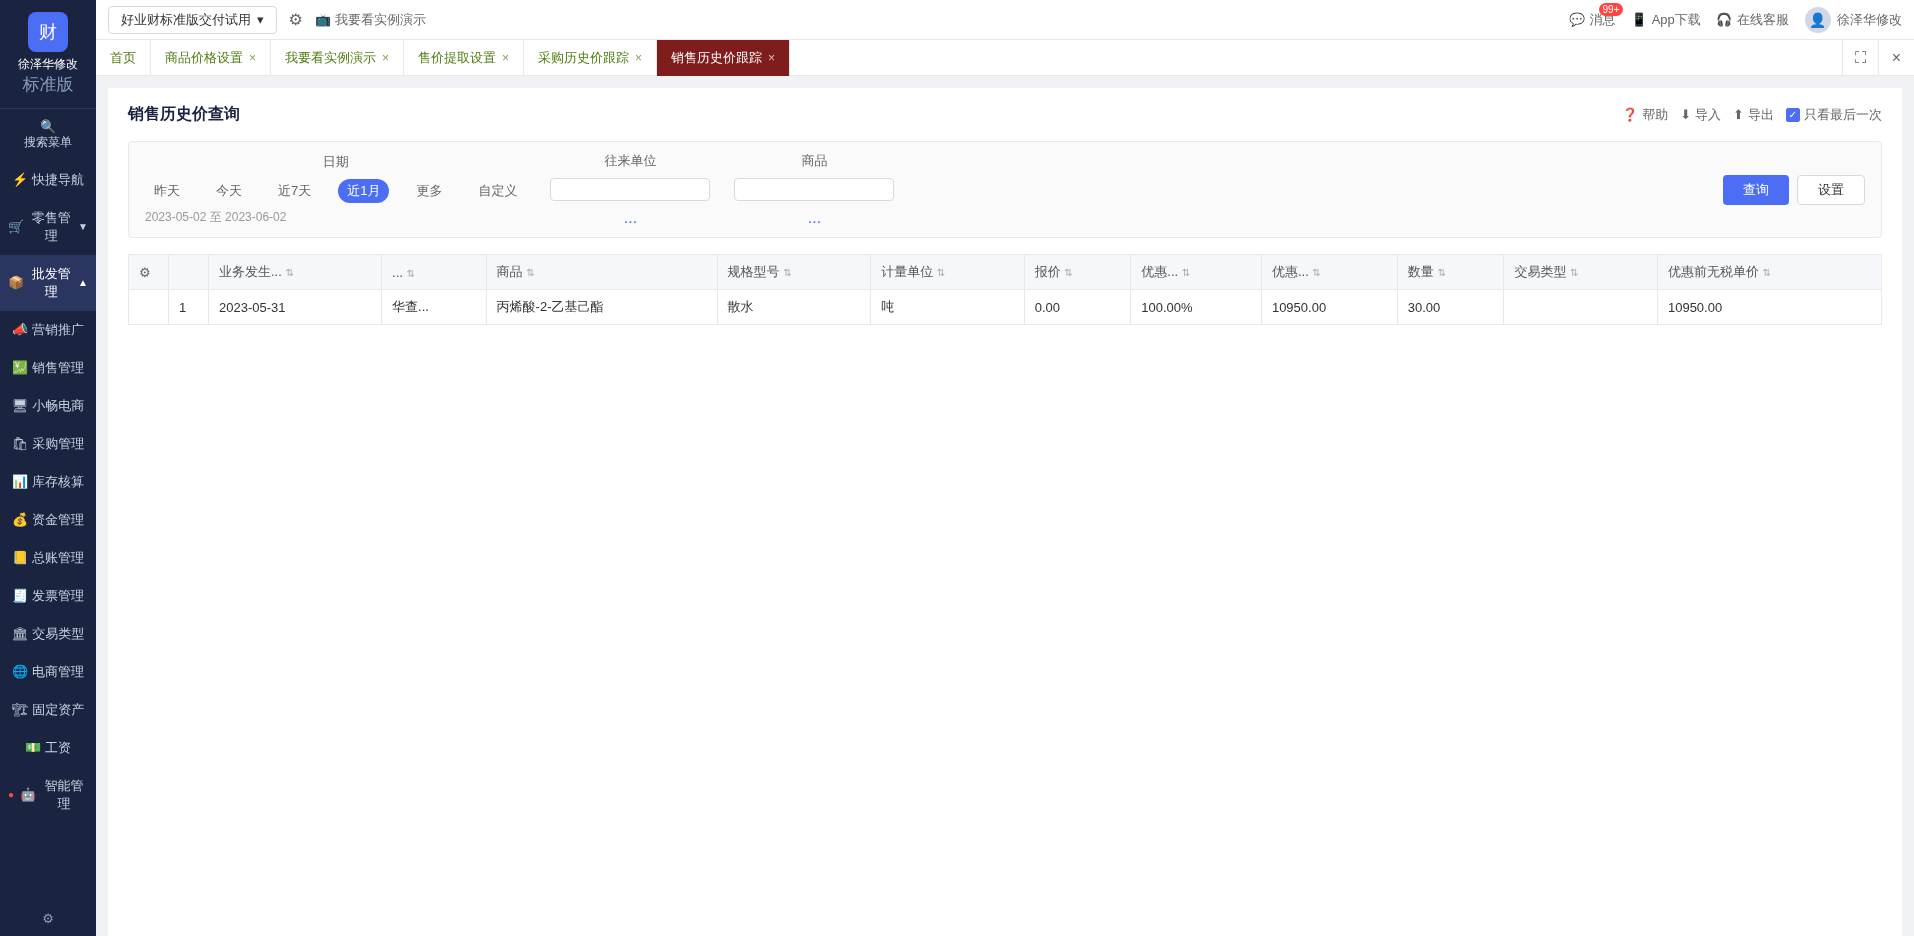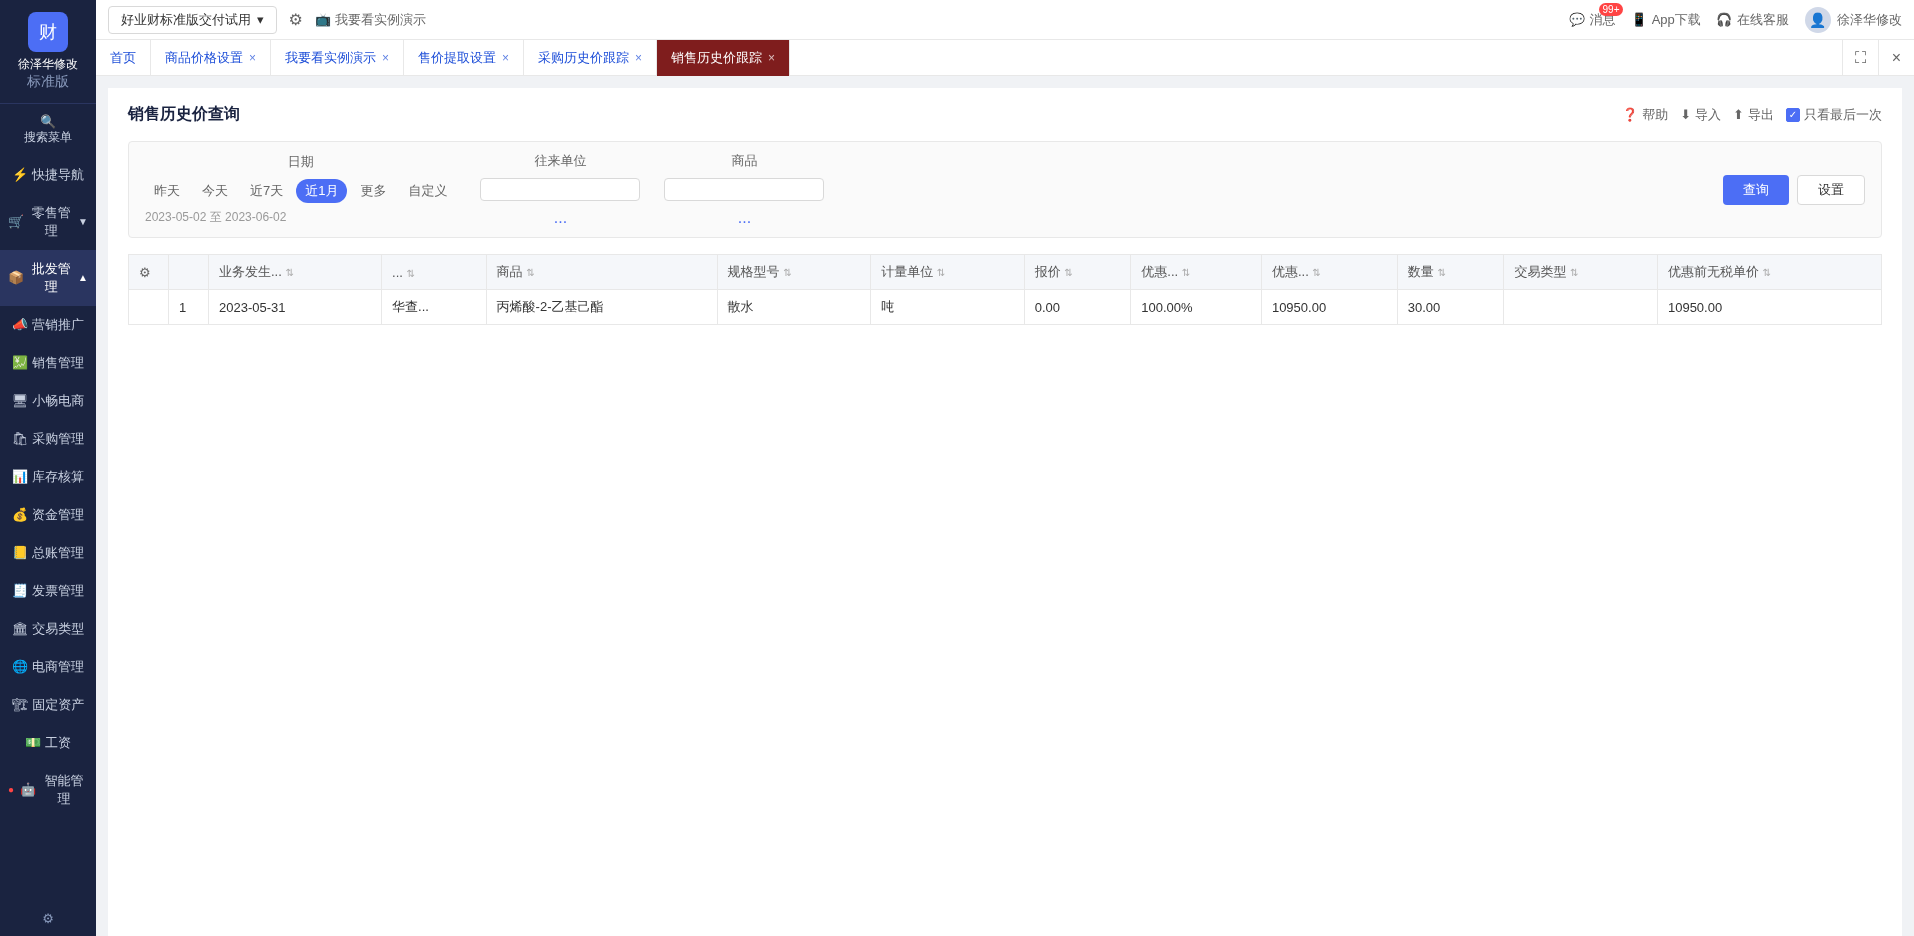--- a/index.html
+++ b/index.html
@@ -24,21 +24,21 @@
       border-bottom: 1px solid #2a3560;
     }
     .sidebar-logo-title {
       font-size: 12px;
       color: #fff;
       text-align: center;
       line-height: 1.4;
       margin-top: 4px;
     }
     .sidebar-logo-sub {
-      font-size: 14px;
+      font-size: 17px;
       color: #8899bb;
     }
     .sidebar-search {
       padding: 10px 8px;
       text-align: center;
       font-size: 13px;
       color: #c8d0e0;
       cursor: pointer;
     }
     .sidebar-nav-item {
@@ -163,21 +163,21 @@
       height: 36px;
     }
     .tab-item {
       padding: 0 14px;
       height: 36px;
       display: flex;
       align-items: center;
       gap: 6px;
       cursor: pointer;
       font-size: 13px;
-      color: #1d4ed8;
+      color: #4d7c0f;
       border-right: 1px solid #e8e8e8;
       white-space: nowrap;
       flex-shrink: 0;
     }
     .tab-item.active { background: #7f1d1d; color: #fff; }
     .tab-item .tab-close {
       font-size: 12px;
       color: inherit;
       opacity: 0.7;
       cursor: pointer;
@@ -276,21 +276,21 @@
       flex-direction: column;
     }
     .filter-label {
       color: #666;
       font-size: 13px;
       white-space: nowrap;
     }
     .date-btns {
       display: flex;
       align-items: flex-start;
-      gap: 4px;
+      gap: 18px;
     }
     .date-btn {
       padding: 2px 8px;
       border-radius: 3px;
       cursor: pointer;
       font-size: 13px;
       color: #666;
       border: 1px solid transparent;
     }
     .date-btn.active {

